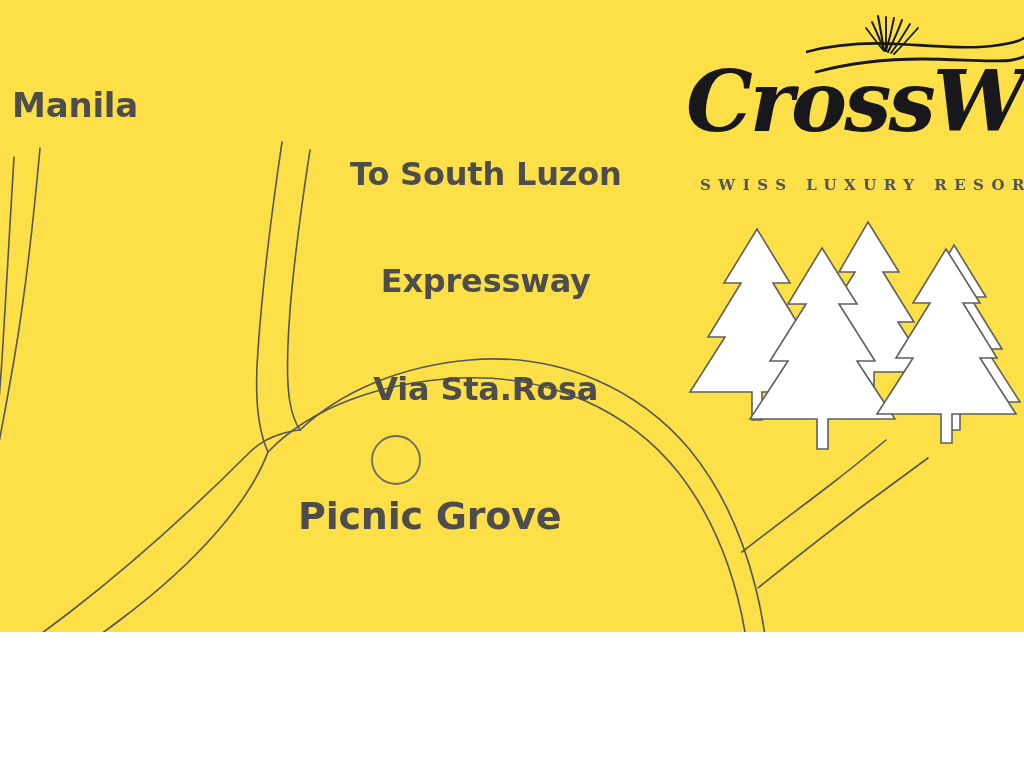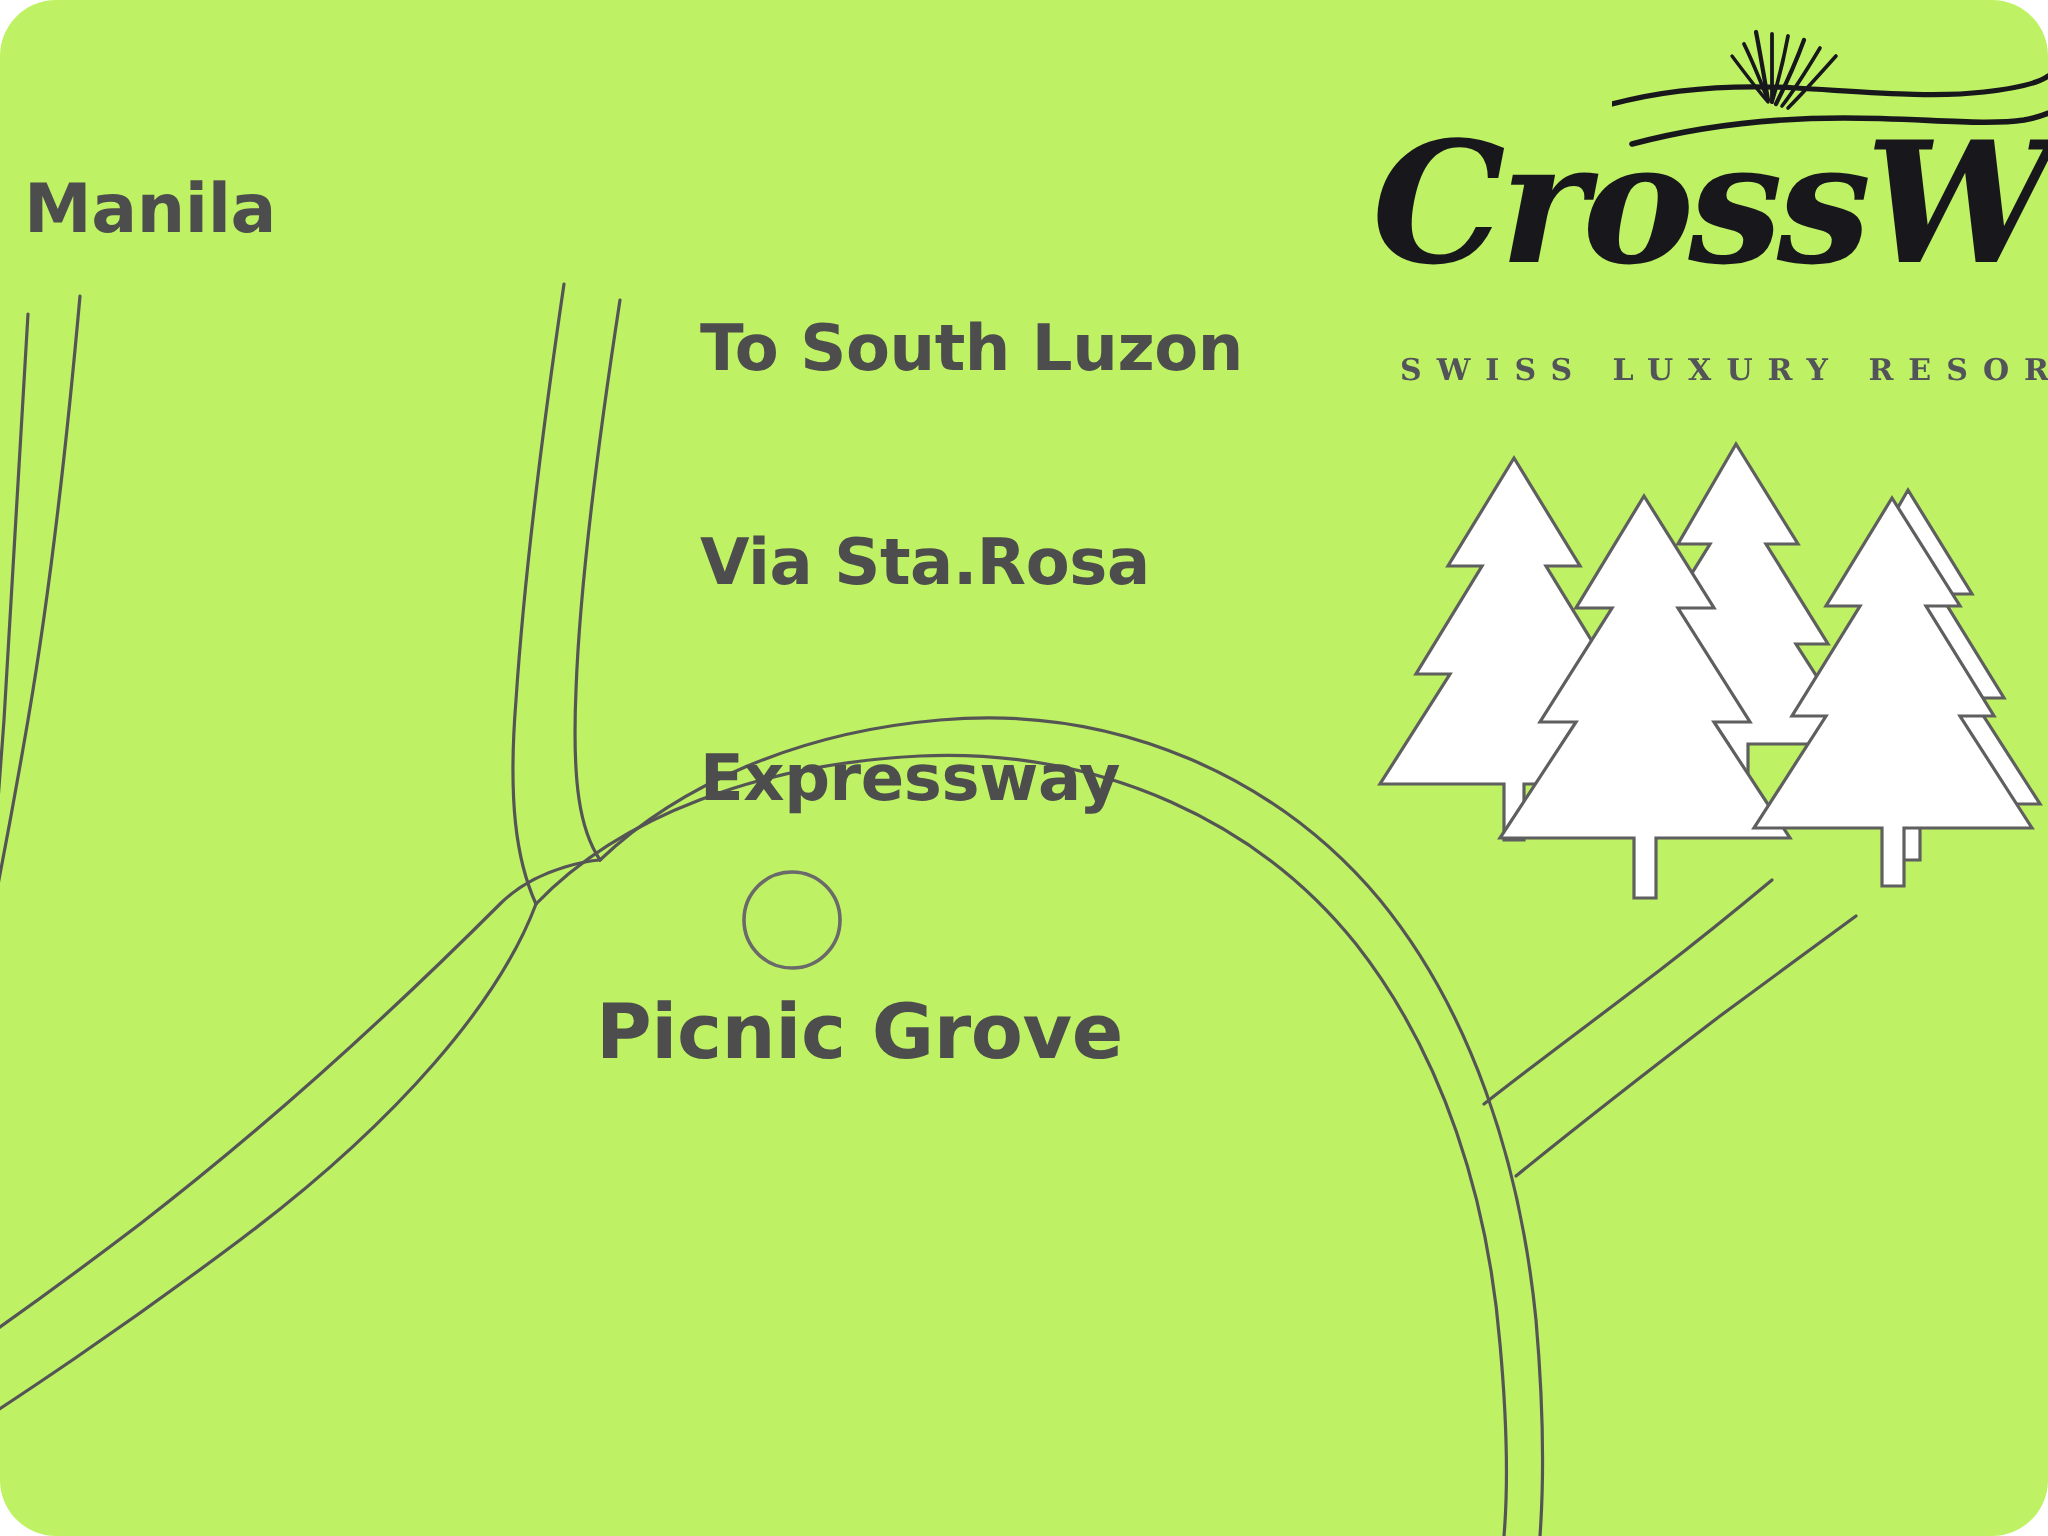--- a/index.html
+++ b/index.html
@@ -3,25 +3,24 @@
 <meta charset="utf-8">
 <style>
   html, body {
     margin: 0;
     padding: 0;
     background: #ffffff;
   }
   #map-root {
     position: relative;
     width: 1024px;
-    height: 768px;
-    background: #bef264;
+    height: 632px;
+    background: #fde047;
     overflow: hidden;
     font-family: "DejaVu Sans", sans-serif;
-    border-radius: 28px;
   }
   #map-svg {
     position: absolute;
     top: 0;
     left: 0;
     width: 1024px;
     height: 768px;
   }
   .road-line {
     fill: none;
@@ -52,20 +51,21 @@
   }
   #label-manila {
     left: 12px;
     top: 86px;
     font-size: 34px;
   }
   #label-southluzon {
     left: 350px;
     top: 85px;
     font-size: 32px;
+    text-align: center;
   }
   #label-southluzon .lbl-line { display: block; }
   #label-picnic {
     left: 298px;
     top: 495px;
     font-size: 38px;
   }
   #logo-block {
     position: absolute;
     left: 686px;
@@ -151,22 +151,22 @@
       <path class="tree-shape" d="M 822,248 L 857,304 L 839,304 L 875,361 L 857,361 L 895,419 L 828,419 L 828,449 L 817,449 L 817,419 L 750,419 L 788,361 L 770,361 L 806,304 L 788,304 Z"></path>
       <path class="tree-shape" d="M 946,249 L 980,303 L 963,303 L 997,358 L 980,358 L 1016,414 L 952,414 L 952,443 L 941,443 L 941,414 L 877,414 L 913,358 L 896,358 L 930,303 L 913,303 Z"></path>
     </g>
 
   </svg>
 
   <div class="map-label" id="label-manila">Manila</div>
 
   <div class="map-label" id="label-southluzon">
     <span class="lbl-line">To South Luzon</span>
+    <span class="lbl-line">Expressway</span>
     <span class="lbl-line">Via Sta.Rosa</span>
-    <span class="lbl-line">Expressway</span>
   </div>
 
   <div class="map-label" id="label-picnic">Picnic Grove</div>
 
   <div id="logo-block">
 
     <svg id="logo-flourish" viewBox="0 0 280 78">
       <path class="flourish-stroke" stroke-width="2.1" d="M 72,8 C 74,18 76,30 78,42"></path>
       <path class="flourish-stroke" stroke-width="1.9" d="M 66,14 C 70,22 74,32 78,42"></path>
       <path class="flourish-stroke" stroke-width="1.9" d="M 80,9 C 80,20 80,32 80,43"></path>

